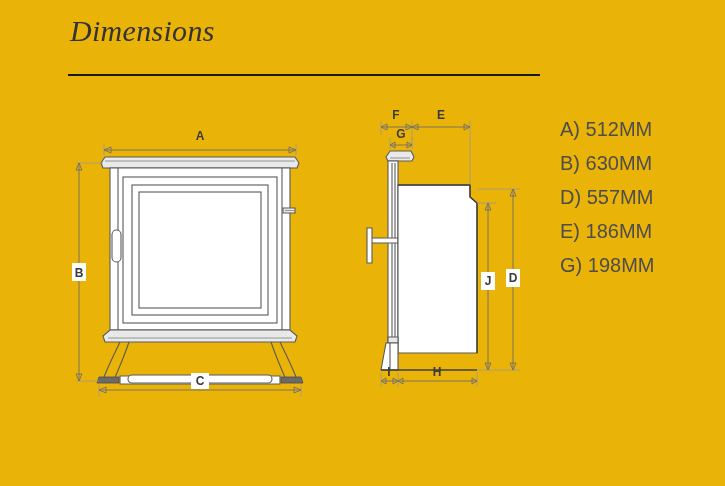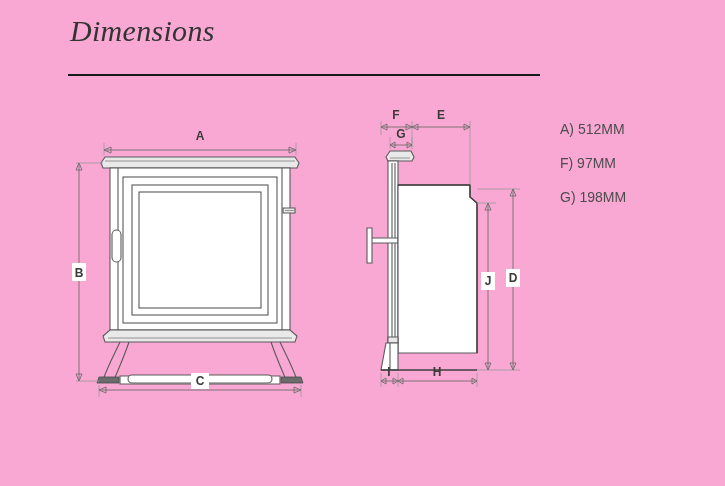--- a/index.html
+++ b/index.html
@@ -13,21 +13,21 @@
     height: 486px;
     position: relative;
     font-family: "Liberation Sans", sans-serif;
     overflow: hidden;
   }
   #page {
     position: absolute;
     left: 0; top: 0;
     width: 725px;
     height: 486px;
-    background: #f9a8d4;
+    background: #eab308;
   }
   #title {
     position: absolute;
     left: 70px;
     top: 14px;
     font-family: "Liberation Serif", serif;
     font-style: italic;
     font-size: 30px;
     color: #333333;
     letter-spacing: 0.3px;
@@ -48,21 +48,21 @@
     height: 330px;
   }
   #legend {
     position: absolute;
     left: 560px;
     top: 112px;
     width: 160px;
   }
   .legend-item {
     font-family: "Liberation Sans", sans-serif;
-    font-size: 14px;
+    font-size: 20px;
     color: #4d4d4d;
     height: 34px;
     line-height: 34px;
     white-space: nowrap;
   }
   svg { display: block; }
   .ln   { fill: none; stroke: #5a5a5a; stroke-width: 1.1; }
   .ln-d { fill: none; stroke: #3f3f3f; stroke-width: 1.4; }
   .ln-t { fill: none; stroke: #8a8a8a; stroke-width: 0.9; }
   .dim  { fill: none; stroke: #6e6e6e; stroke-width: 0.9; }
@@ -235,17 +235,19 @@
           <text class="dimlabel" x="389" y="291" text-anchor="middle">I</text>
           <text class="dimlabel" x="437" y="291" text-anchor="middle">H</text>
         </g>
       </g>
 
     </svg>
   </div>
 
   <div id="legend">
     <div class="legend-item">A) 512MM</div>
-    <div class="legend-item">F) 97MM</div>
+    <div class="legend-item">B) 630MM</div>
+    <div class="legend-item"> D) 557MM</div>
+    <div class="legend-item">E) 186MM</div>
     <div class="legend-item">G) 198MM</div>
   </div>
 
 </div>
 
 </body></html>

